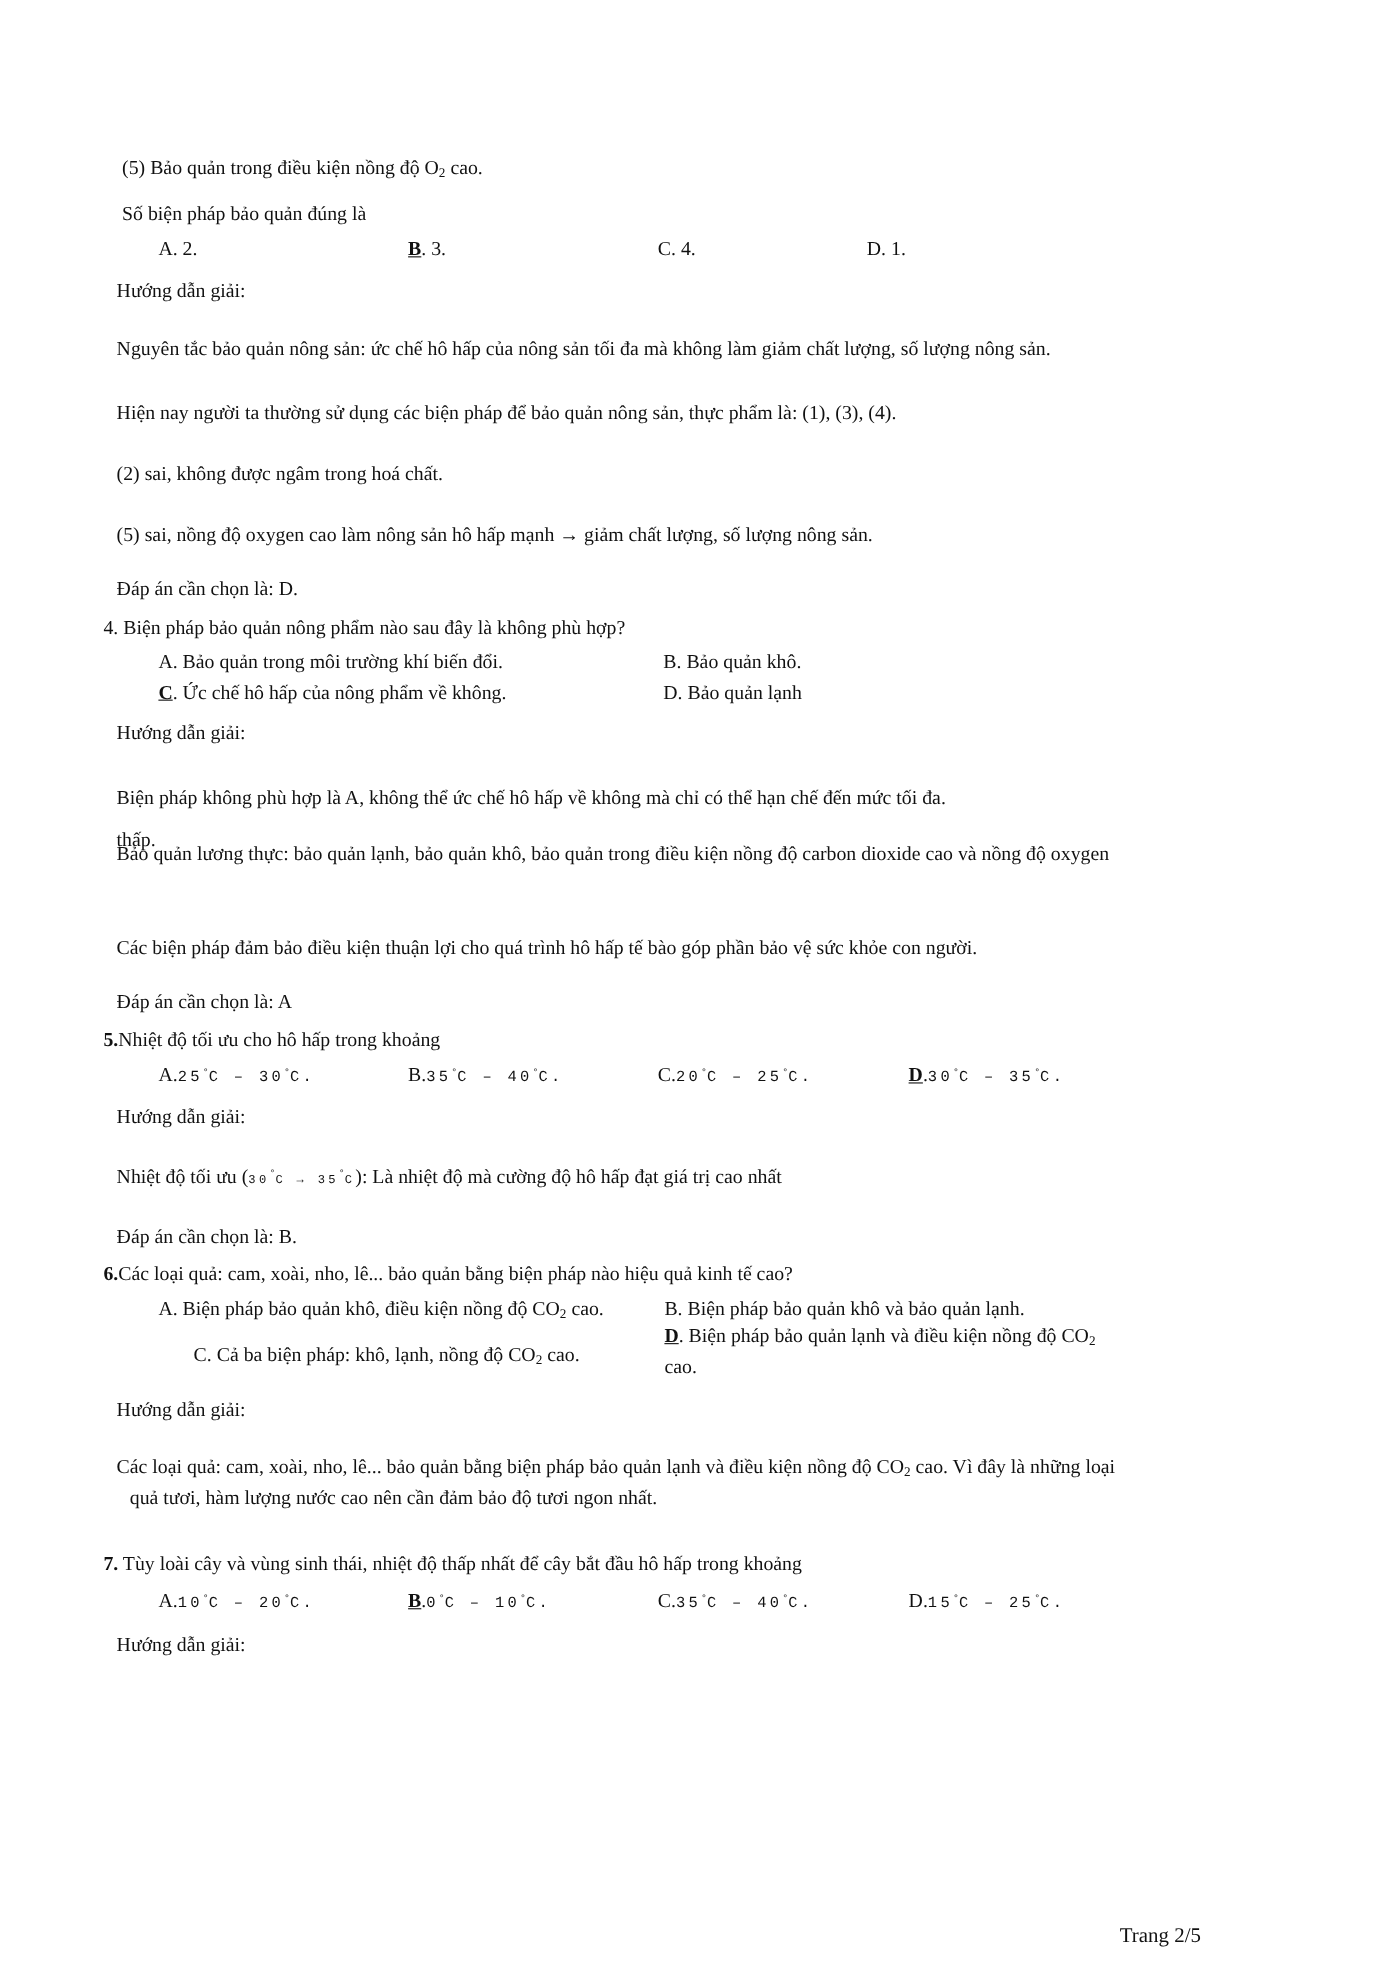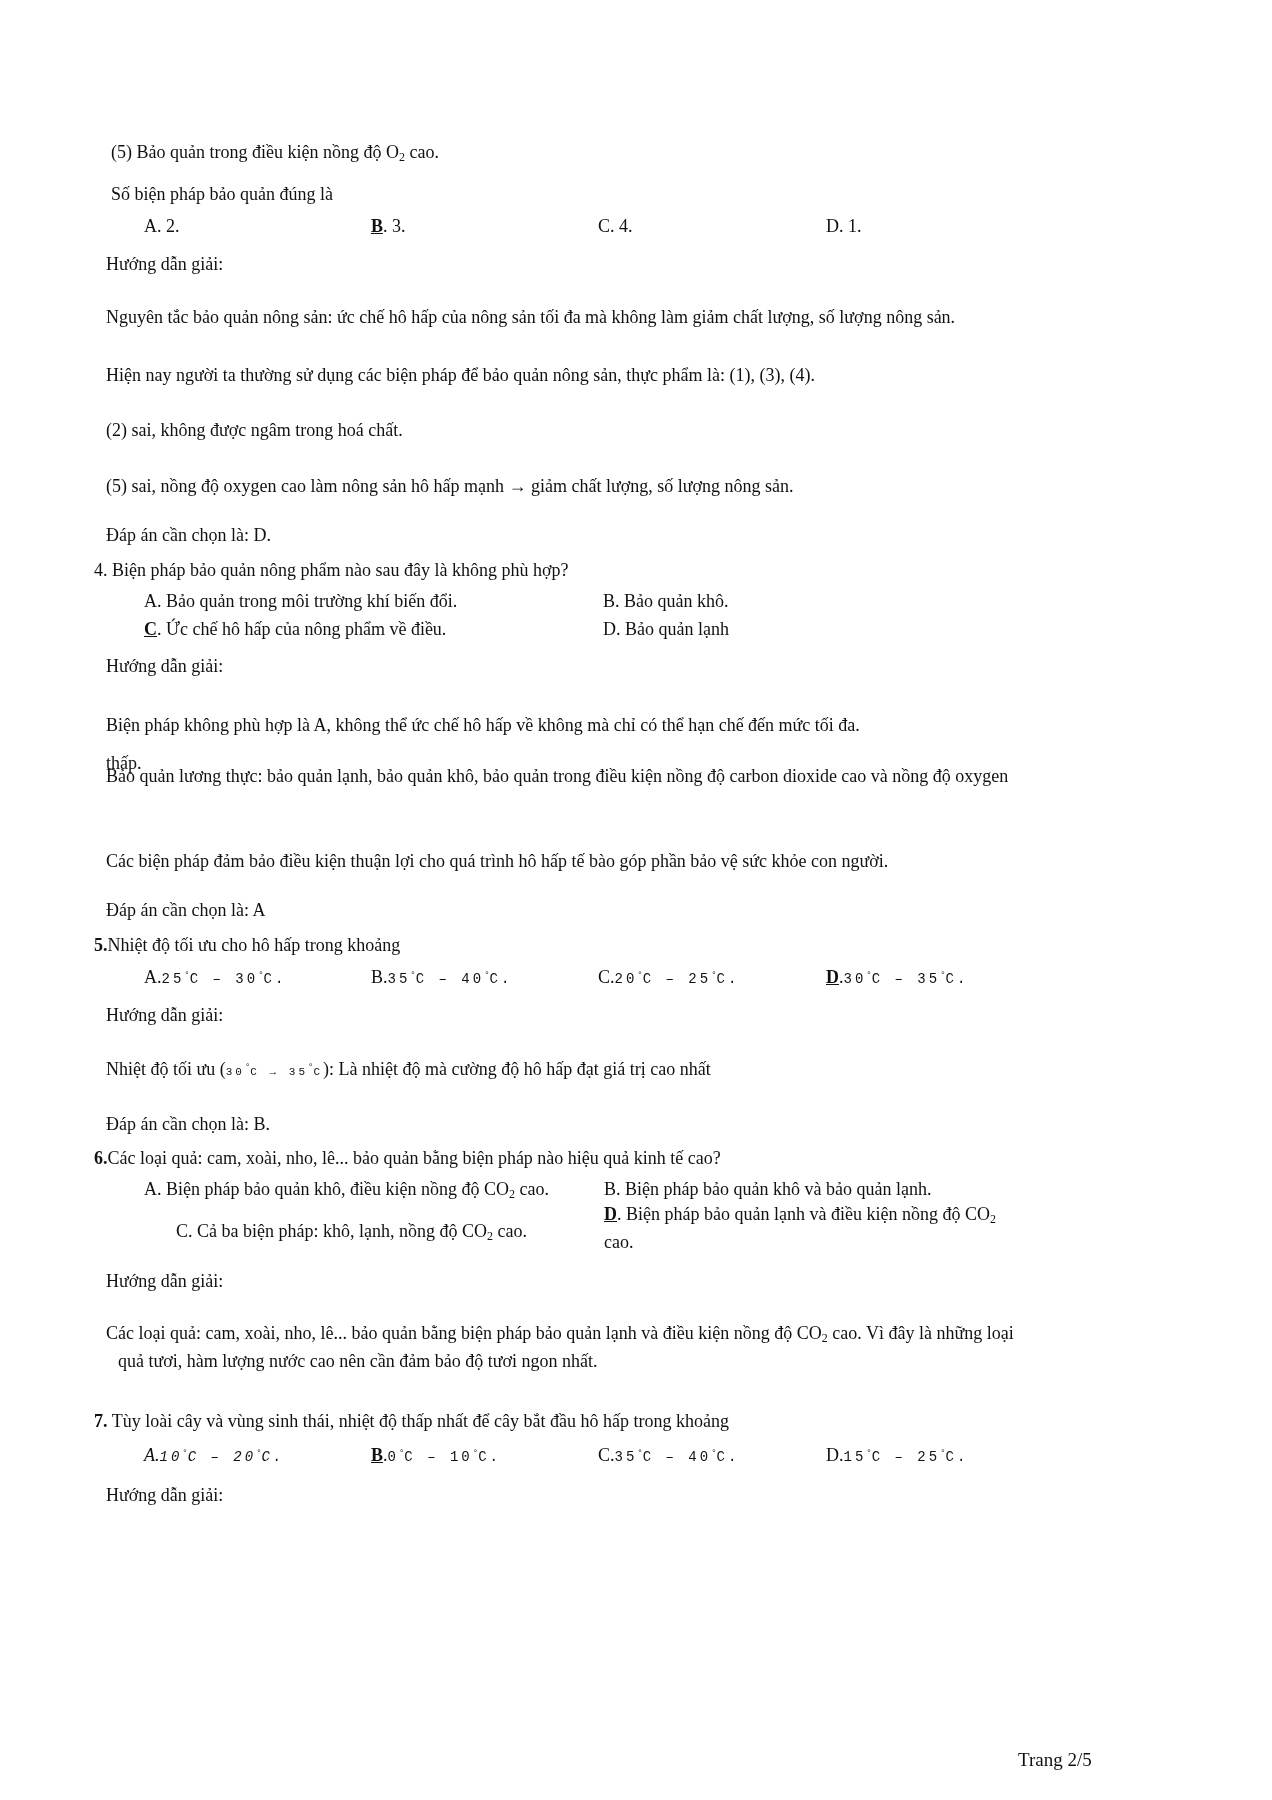--- a/index.html
+++ b/index.html
@@ -18,33 +18,33 @@
   </style>
 </head>
 <body>
 
 <div class="ln" style="left:111px; top:141px;"><span>(5) Bảo quản trong điều kiện nồng độ O</span><sub>2</sub><span> cao.</span></div>
 <div class="ln" style="left:111px; top:183px;">Số biện pháp bảo quản đúng là</div>
 
 <div class="ln" style="left:144px; top:215px;"><span>A</span><span>. 2.</span></div>
 <div class="ln" style="left:371px; top:215px;"><span class="key">B</span><span>. 3.</span></div>
 <div class="ln" style="left:598px; top:215px;"><span>C</span><span>. 4.</span></div>
-<div class="ln" style="left:826px; top:215px;text-align:right;"><span>D</span><span>. 1.</span></div>
+<div class="ln" style="left:788px; top:215px;text-align:right;"><span>D</span><span>. 1.</span></div>
 
 <div class="ln" style="left:106px; top:253px;">Hướng dẫn giải:</div>
 <div class="ln" style="left:106px; top:306px;">Nguyên tắc bảo quản nông sản: ức chế hô hấp của nông sản tối đa mà không làm giảm chất lượng, số lượng nông sản.</div>
 <div class="ln" style="left:106px; top:364px;">Hiện nay người ta thường sử dụng các biện pháp để bảo quản nông sản, thực phẩm là: (1), (3), (4).</div>
 <div class="ln" style="left:106px; top:419px;">(2) sai, không được ngâm trong hoá chất.</div>
 <div class="ln" style="left:106px; top:475px;">(5) sai, nồng độ oxygen cao làm nông sản hô hấp mạnh → giảm chất lượng, số lượng nông sản.</div>
 <div class="ln" style="left:106px; top:524px;">Đáp án cần chọn là: D.</div>
 
 <div class="ln" style="left:94px; top:559px;"><span>4.</span> <span>Biện pháp bảo quản nông phẩm nào sau đây là không phù hợp?</span></div>
 <div class="ln" style="left:144px; top:590px;"><span>A</span><span>. Bảo quản trong môi trường khí biến đổi.</span></div>
 <div class="ln" style="left:603px; top:590px;"><span>B</span><span>. Bảo quản khô.</span></div>
-<div class="ln" style="left:144px; top:618px;"><span class="key">C</span><span>. Ức chế hô hấp của nông phẩm về điều.</span></div>
+<div class="ln" style="left:144px; top:618px;"><span class="key">C</span><span>. Ức chế hô hấp của nông phẩm về không.</span></div>
 <div class="ln" style="left:603px; top:618px;"><span>D</span><span>. Bảo quản lạnh</span></div>
 
 <div class="ln" style="left:106px; top:655px;">Hướng dẫn giải:</div>
 <div class="ln" style="left:106px; top:714px;">Biện pháp không phù hợp là A, không thể ức chế hô hấp về không mà chỉ có thể hạn chế đến mức tối đa.</div>
 <div class="ln" style="left:106px; top:765px;">Bảo quản lương thực: bảo quản lạnh, bảo quản khô, bảo quản trong điều kiện nồng độ carbon dioxide cao và nồng độ oxygen</div>
 <div class="ln" style="left:106px; top:752px;">thấp.</div>
 <div class="ln" style="left:106px; top:850px;">Các biện pháp đảm bảo điều kiện thuận lợi cho quá trình hô hấp tế bào góp phần bảo vệ sức khỏe con người.</div>
 <div class="ln" style="left:106px; top:899px;">Đáp án cần chọn là: A</div>
 
 <div class="ln" style="left:94px; top:934px;"><span class="qnum">5.</span><span>Nhiệt độ tối ưu cho hô hấp trong khoảng</span></div>
@@ -64,20 +64,20 @@
 <div class="ln" style="left:144px; top:1220px;margin-left:32px;"><span>C</span><span>. Cả ba biện pháp: khô, lạnh, nồng độ CO</span><sub>2</sub><span> cao.</span></div>
 <div class="ln" style="left:604px; top:1203px;"><span class="key">D</span><span>. Biện pháp bảo quản lạnh và điều kiện nồng độ CO</span><sub>2</sub></div>
 <div class="ln" style="left:604px; top:1231px;">cao.</div>
 
 <div class="ln" style="left:106px; top:1270px;">Hướng dẫn giải:</div>
 <div class="ln" style="left:106px; top:1322px;"><span>Các loại quả: cam, xoài, nho, lê... bảo quản bằng biện pháp bảo quản lạnh và điều kiện nồng độ CO</span><sub>2</sub><span> cao. Vì đây là những loại</span></div>
 <div class="ln" style="left:106px; top:1350px;margin-left:12px;">quả tươi, hàm lượng nước cao nên cần đảm bảo độ tươi ngon nhất.</div>
 
 <div class="ln" style="left:94px; top:1410px;"><span class="qnum">7.</span><span> Tùy loài cây và vùng sinh thái, nhiệt độ thấp nhất để cây bắt đầu hô hấp trong khoảng</span></div>
 
-<div class="ln" style="left:144px; top:1442px;font-style:italic;"><span>A</span>.<span class="mono"><span>10</span><span class="deg">°</span><span>C</span> <span>–</span> <span>20</span><span class="deg">°</span><span>C</span><span>.</span></span></div>
+<div class="ln" style="left:144px; top:1442px;"><span>A</span>.<span class="mono"><span>10</span><span class="deg">°</span><span>C</span> <span>–</span> <span>20</span><span class="deg">°</span><span>C</span><span>.</span></span></div>
 <div class="ln" style="left:371px; top:1442px;"><span class="key">B</span>.<span class="mono"><span>0</span><span class="deg">°</span><span>C</span> <span>–</span> <span>10</span><span class="deg">°</span><span>C</span><span>.</span></span></div>
 <div class="ln" style="left:598px; top:1442px;"><span>C</span>.<span class="mono"><span>35</span><span class="deg">°</span><span>C</span> <span>–</span> <span>40</span><span class="deg">°</span><span>C</span><span>.</span></span></div>
 <div class="ln" style="left:826px; top:1442px;"><span>D</span>.<span class="mono"><span>15</span><span class="deg">°</span><span>C</span> <span>–</span> <span>25</span><span class="deg">°</span><span>C</span><span>.</span></span></div>
 
 <div class="ln" style="left:106px; top:1484px;">Hướng dẫn giải:</div>
 
 <div class="ln" style="left:1018px; top:1749px; font-size:19px;">Trang 2/5</div>
 
 </body></html>

